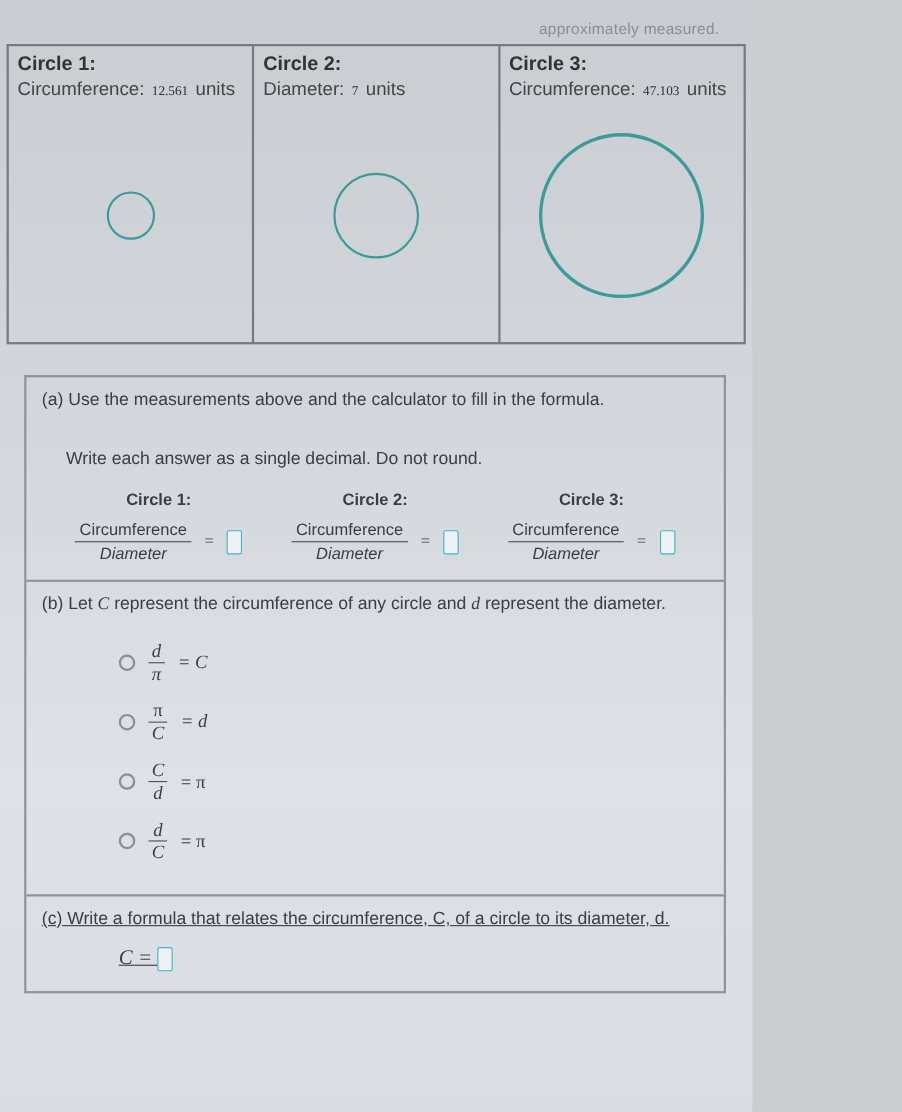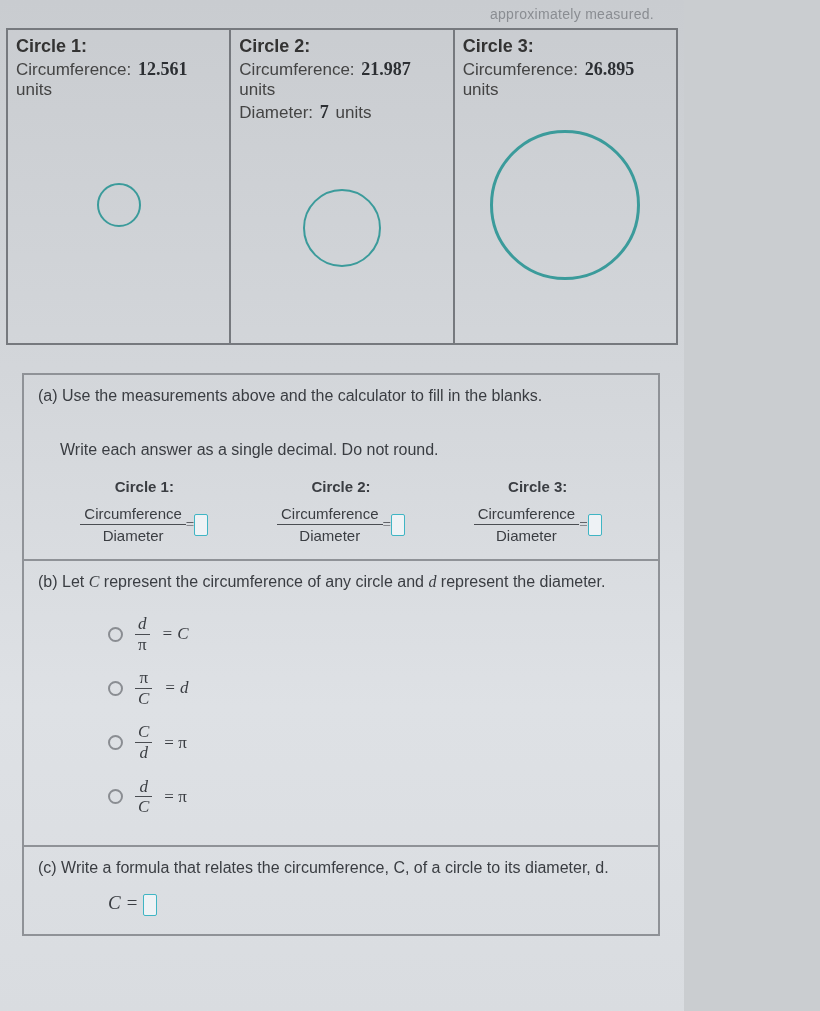--- a/index.html
+++ b/index.html
@@ -8,21 +8,21 @@
     padding: 0;
     font-family: Arial, sans-serif;
     background: #cacdd0;
     color: #3a3d42;
   }
   .page {
     width: 684px;
     min-height: 1011px;
     background: linear-gradient(180deg, #c9ccd0 0%, #d4d7db 40%, #dee1e5 70%, #d9dce0 100%);
     position: relative;
-    padding-top: 4px;
+    padding-top: 16px;
   }
   .cutoff {
     font-size: 14px;
     color: #8a8d92;
     text-align: right;
     padding: 2px 30px 6px 0;
     letter-spacing: 0.3px;
     filter: blur(0.6px);
   }
   .circles-table {
@@ -43,24 +43,23 @@
     font-size: 18px;
     color: #333;
   }
   .measure-line {
     font-size: 17px;
     color: #444;
     margin-top: 2px;
   }
   .measure-line .num {
     font-family: Georgia, 'Times New Roman', serif;
-    font-size: 18px;
+    font-size: 12px;
     color: #2c2f33;
     margin: 0 2px;
-    font-weight: bold;
   }
   .circle-box {
     height: 210px;
     display: flex;
     align-items: center;
     justify-content: center;
   }
   .ring {
     border-radius: 50%;
     border: 2.5px solid #3b9b9b;
@@ -68,51 +67,51 @@
   }
   .sz1 { width: 44px; height: 44px; }
   .sz2 { width: 78px; height: 78px; }
   .sz3 { width: 150px; height: 150px; border-width: 3px; }
 
   .qbox {
     margin: 0 24px 0 22px;
     border: 2px solid #8f9297;
   }
   .qrow { padding: 10px 14px 14px 14px; border-bottom: 2px solid #8f9297; }
-  .qrow:last-child { border-bottom: none; }
+  .qrow:last-child { border-bottom: none; text-decoration: underline; }
   .qlabel { font-size: 16px; color: #3a3d42; line-height: 1.35; }
   .qlabel .sub { display: block; padding-left: 22px; margin-top: 32px; }
   .ratio-row {
     display: flex;
     margin-top: 18px;
     padding: 0 8px;
   }
   .ratio-cell {
     flex: 1;
     text-align: center;
   }
   .ratio-title {
     font-weight: 700;
     font-size: 15px;
     margin-bottom: 10px;
   }
   .frac-wrap {
     display: inline-flex;
     align-items: center;
-    gap: 0;
+    gap: 12px;
     font-size: 15px;
   }
   .frac {
     display: inline-block;
     text-align: center;
     line-height: 1.15;
   }
   .frac .top { display:block; padding: 0 4px 2px; }
   .frac .bar { display:block; border-top: 1.5px solid #4a4d52; }
-  .frac .bot { display:block; padding: 2px 4px 0; }
+  .frac .bot { display:block; padding: 2px 4px 0; font-style: italic; }
   .eq { font-family: Georgia, serif; }
   .blank {
     display: inline-block;
     width: 14px;
     height: 22px;
     border: 1.5px solid #3fb5c4;
     border-radius: 2px;
     background: #eef2f5;
     vertical-align: middle;
   }
@@ -158,51 +157,46 @@
         <span class="num">12.561</span>
         <span>units</span>
       </div>
       <div class="circle-box">
           <div class="ring sz1"></div>
         </div>
     </div>
     <div class="col">
       <div class="circle-title">Circle 2:</div>
       <div class="measure-line">
-        <span>Circumference:</span>
-        <span class="num">21.987</span>
-        <span>units</span>
-      </div>
-      <div class="measure-line">
         <span>Diameter:</span>
         <span class="num">7</span>
         <span>units</span>
       </div>
       <div class="circle-box">
           <div class="ring sz2"></div>
         </div>
     </div>
     <div class="col">
       <div class="circle-title">Circle 3:</div>
       <div class="measure-line">
         <span>Circumference:</span>
-        <span class="num">26.895</span>
+        <span class="num">47.103</span>
         <span>units</span>
       </div>
       <div class="circle-box">
           <div class="ring sz3"></div>
         </div>
     </div>
   </div>
 
   <div class="qbox">
 
     <div class="qrow">
       <div class="qlabel">
-        <span>(a) Use the measurements above and the calculator to fill in the blanks.</span>
+        <span>(a) Use the measurements above and the calculator to fill in the formula.</span>
         <span class="sub">Write each answer as a single decimal. Do not round.</span>
       </div>
       <div class="ratio-row">
         <div class="ratio-cell">
           <div class="ratio-title">Circle 1:</div>
           <div class="frac-wrap">
             <span class="frac">
               <span class="top">Circumference</span>
               <span class="bar"></span>
               <span class="bot">Diameter</span>

